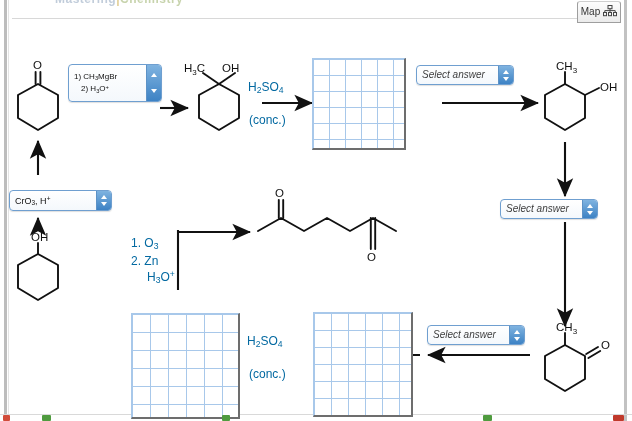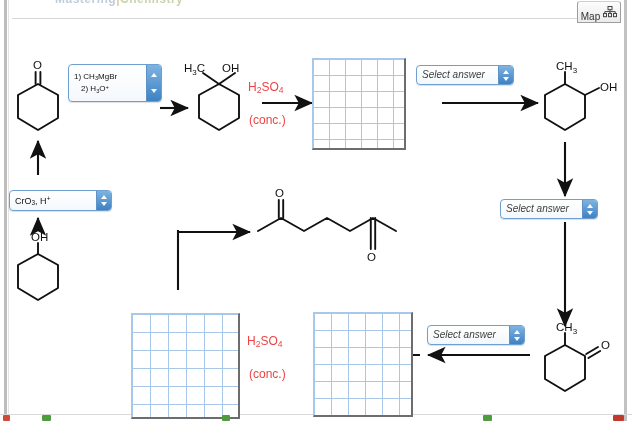--- a/index.html
+++ b/index.html
@@ -79,21 +79,21 @@
   
   .map-button {
     position: absolute;
     left: 577px; top: 1px;
     width: 44px; height: 22px;
     border: 1px solid #9e9e9e;
     border-top: 1px solid #cfcfcf;
     border-radius: 3px 3px 0 0;
     background: linear-gradient(#fdfdfd, #ebebeb);
     display: flex;
-    align-items: flex-end;
+    align-items: center;
     justify-content: center;
     gap: 3px;
     box-sizing: border-box;
     cursor: pointer;
   }
   .map-button .label {
     font-size: 10px;
     color: #333;
     line-height: 1;
   }
@@ -176,21 +176,21 @@
     border-left: 1px solid #a8c8ea;
     border-right: 2px solid #6d6d6d;
     border-bottom: 2px solid #6d6d6d;
     cursor: crosshair;
   }
 
   
   .rlabel {
     position: absolute;
     font-size: 12px;
-    color: #ef4444;
+    color: #0369a1;
     white-space: nowrap;
     line-height: 1.35;
   }
 
   
   #overlay {
     position: absolute;
     left: 0; top: 0;
     width: 632px; height: 421px;
     pointer-events: none;
@@ -320,20 +320,25 @@
 
   <div class="grid-box" style="left:313px; top:312px; width:100px; height:105px; --cw:17px; --ch:17px;"></div>
 
   <div class="rlabel" style="left:248px; top:79px;">
     <span>H<span class="sub">2</span>SO<span class="sub">4</span></span>
   </div>
   <div class="rlabel" style="left:249px; top:112px;">
     <span>(conc.)</span>
   </div>
 
+  <div class="rlabel" style="left:131px; top:235px;">
+    <div>1. O<span class="sub">3</span></div>
+    <div>2. Zn</div>
+    <div style="padding-left:16px;">H<span class="sub">3</span>O<span class="sup">+</span></div>
+  </div>
 
   <div class="rlabel" style="left:247px; top:333px;">
     <span>H<span class="sub">2</span>SO<span class="sub">4</span></span>
   </div>
   <div class="rlabel" style="left:249px; top:366px;">
     <span>(conc.)</span>
   </div>
 
   <div class="sel" style="left:68px; top:64px; width:94px; height:38px;">
     <div class="sel-text">

